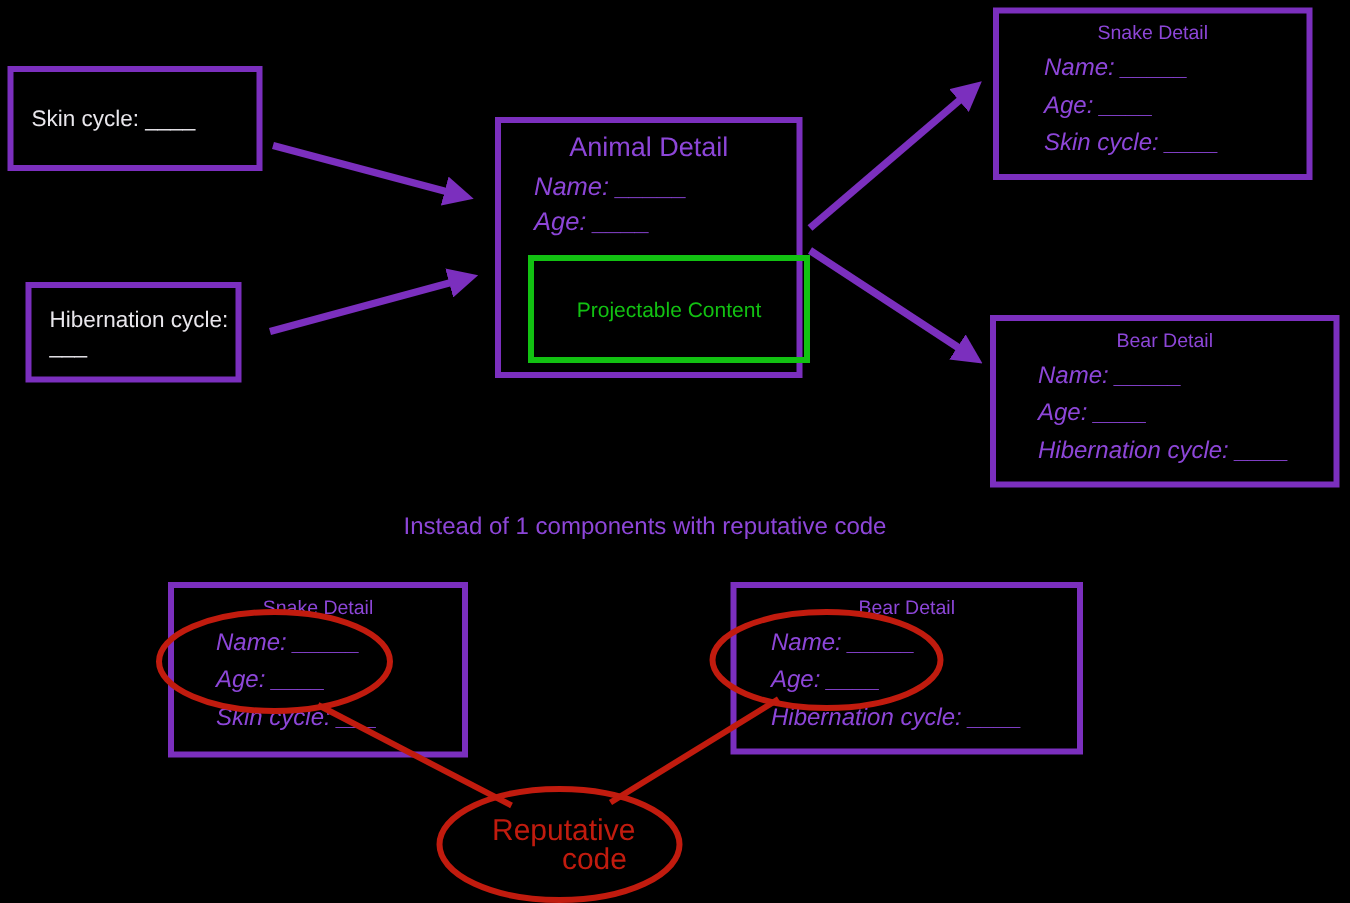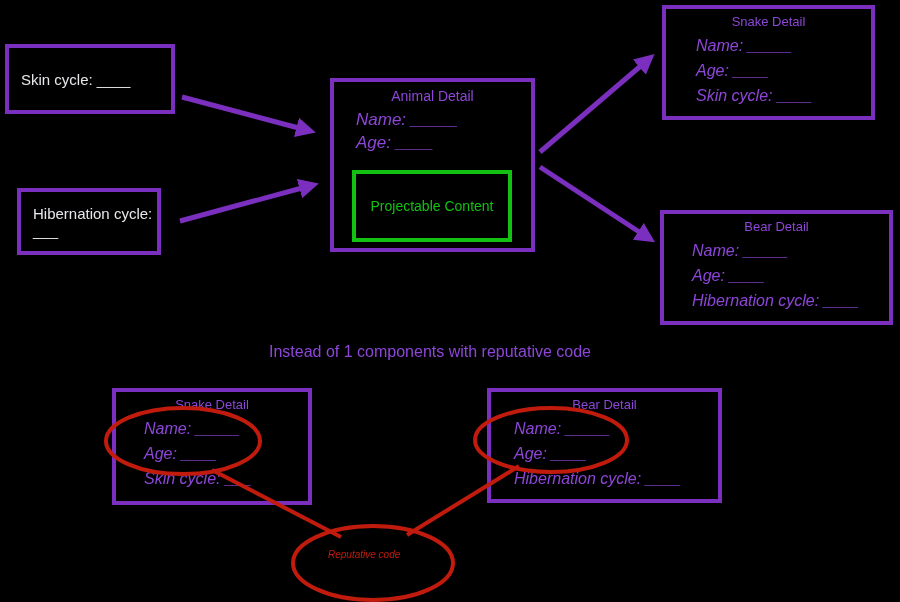--- a/index.html
+++ b/index.html
@@ -25,24 +25,24 @@
   .leftbox {
     display:flex; align-items:center; padding-left:12px;
     color:var(--white-text,#e9e7ec); font-size:15px;
   }
 
   
   #skin-box        { left:5px;   top:44px;  width:170px; height:70px; }
   #hibernation-box { left:17px;   top:188px; width:144px; height:67px; }
 
   #animal-box      { left:330px; top:78px;  width:205px; height:174px; }
-  #animal-box .title  { font-size:14px; padding-top:6px; }
+  #animal-box .title  { font-size:18px; padding-top:6px; }
   #animal-box .fields { padding-left:22px; font-size:17px; line-height:23px; }
   #projectable-box {
-    position:absolute; left:18px; top:88px; width:160px; height:72px;
+    position:absolute; left:18px; top:88px; width:188px; height:72px;
     border:4px solid var(--green,#12c112); color:var(--green,#12c112);
     display:flex; align-items:center; justify-content:center;
     font-size:14px; text-align:center;
   }
 
   #snake-top  { left:662px; top:5px;   width:213px; height:115px; }
   #snake-top .fields { padding-left:30px; }
   #bear-top   { left:660px; top:210px; width:233px; height:115px; }
   #bear-top .fields { padding-left:28px; }
 
@@ -53,22 +53,22 @@
   }
 
   
   #snake-bottom { left:112px; top:388px; width:200px; height:117px; }
   #snake-bottom .fields { padding-left:28px; }
   #bear-bottom  { left:487px; top:388px; width:235px; height:115px; }
   #bear-bottom .fields { padding-left:23px; }
 
   #reputative-label {
     position:absolute; left:328px; top:545px; width:90px;
-    text-align:left; color:var(--red,#c11b0e);
-    font-size:10px; line-height:19px;font-style:italic;
+    text-align:right; color:var(--red,#c11b0e);
+    font-size:20px; line-height:19px;
   }
 
   .purple-line { stroke:var(--purple,#7b2fbe); stroke-width:5; }
   .red-line    { stroke:var(--red,#c11b0e);   stroke-width:4; }
   .red-ellipse { stroke:var(--red,#c11b0e);   stroke-width:4; fill:none; }
   #arrowhead path { fill:var(--purple,#7b2fbe); }
 </style>
 </head>
 <body style="--background: #000000; --purple: #7b2fbe; --purple-text: #8d46d8; --green: #12c112; --red: #c11b0e; --white-text: #e9e7ec;">
 

